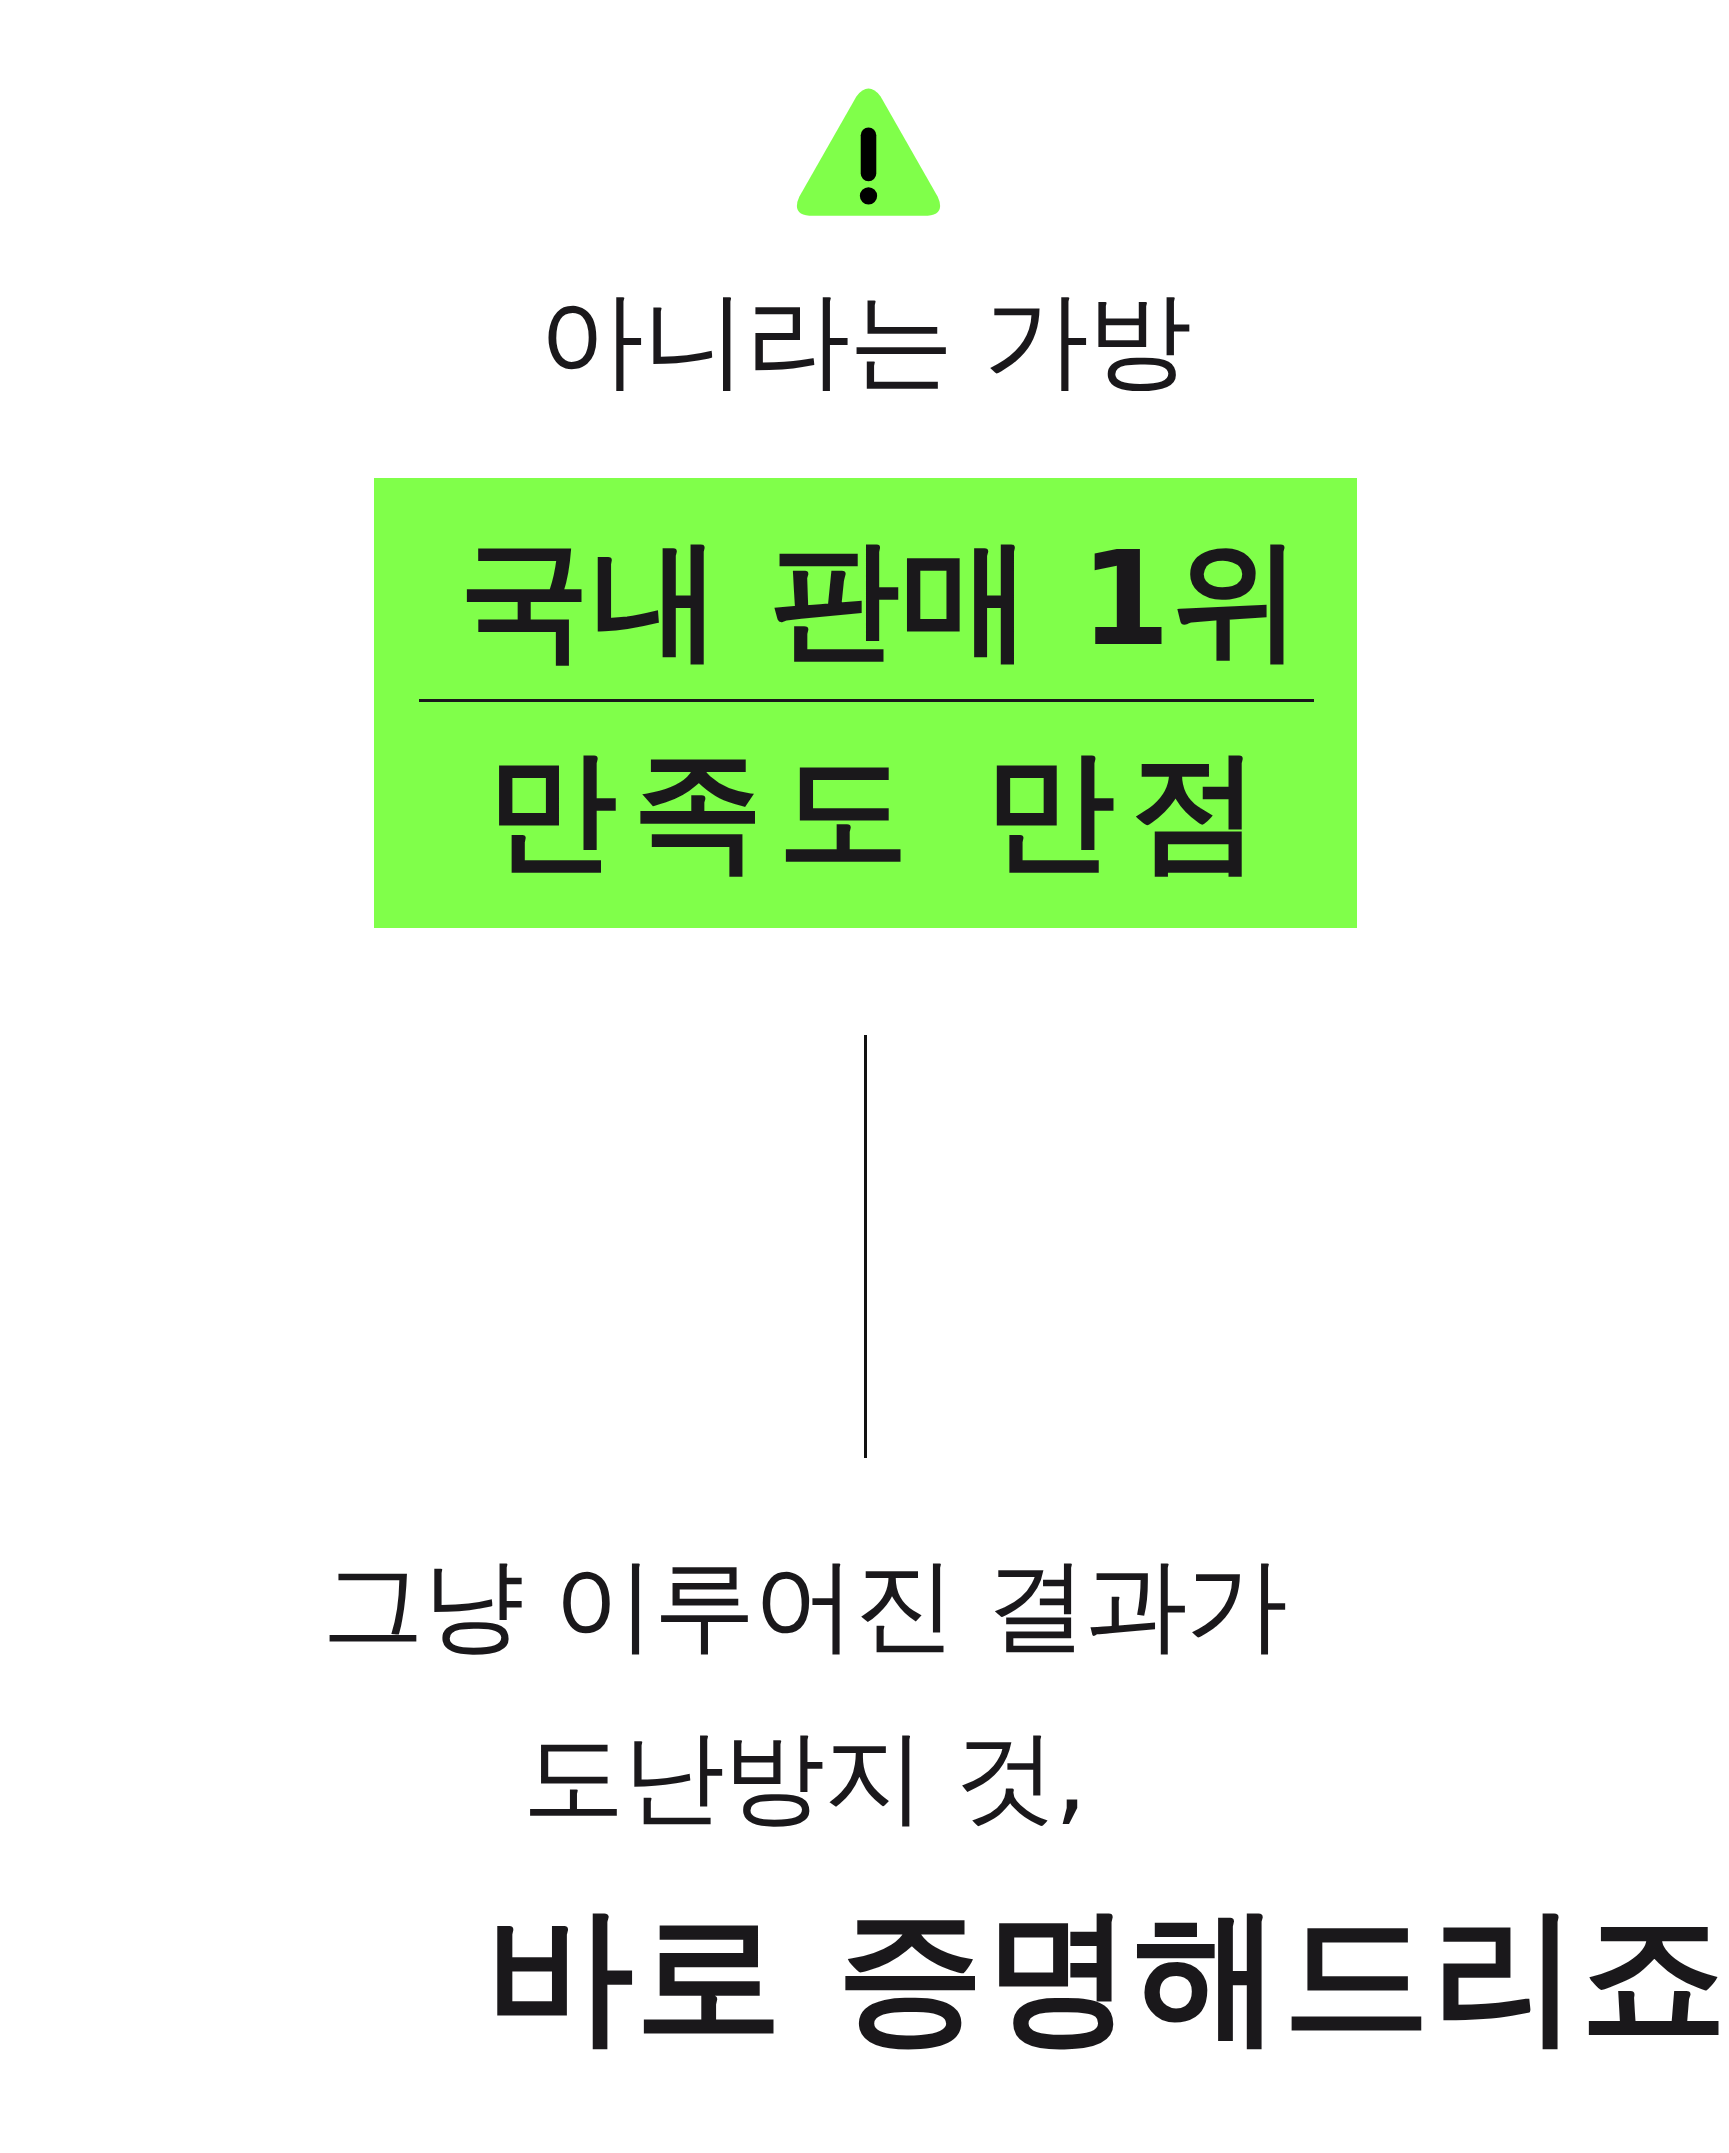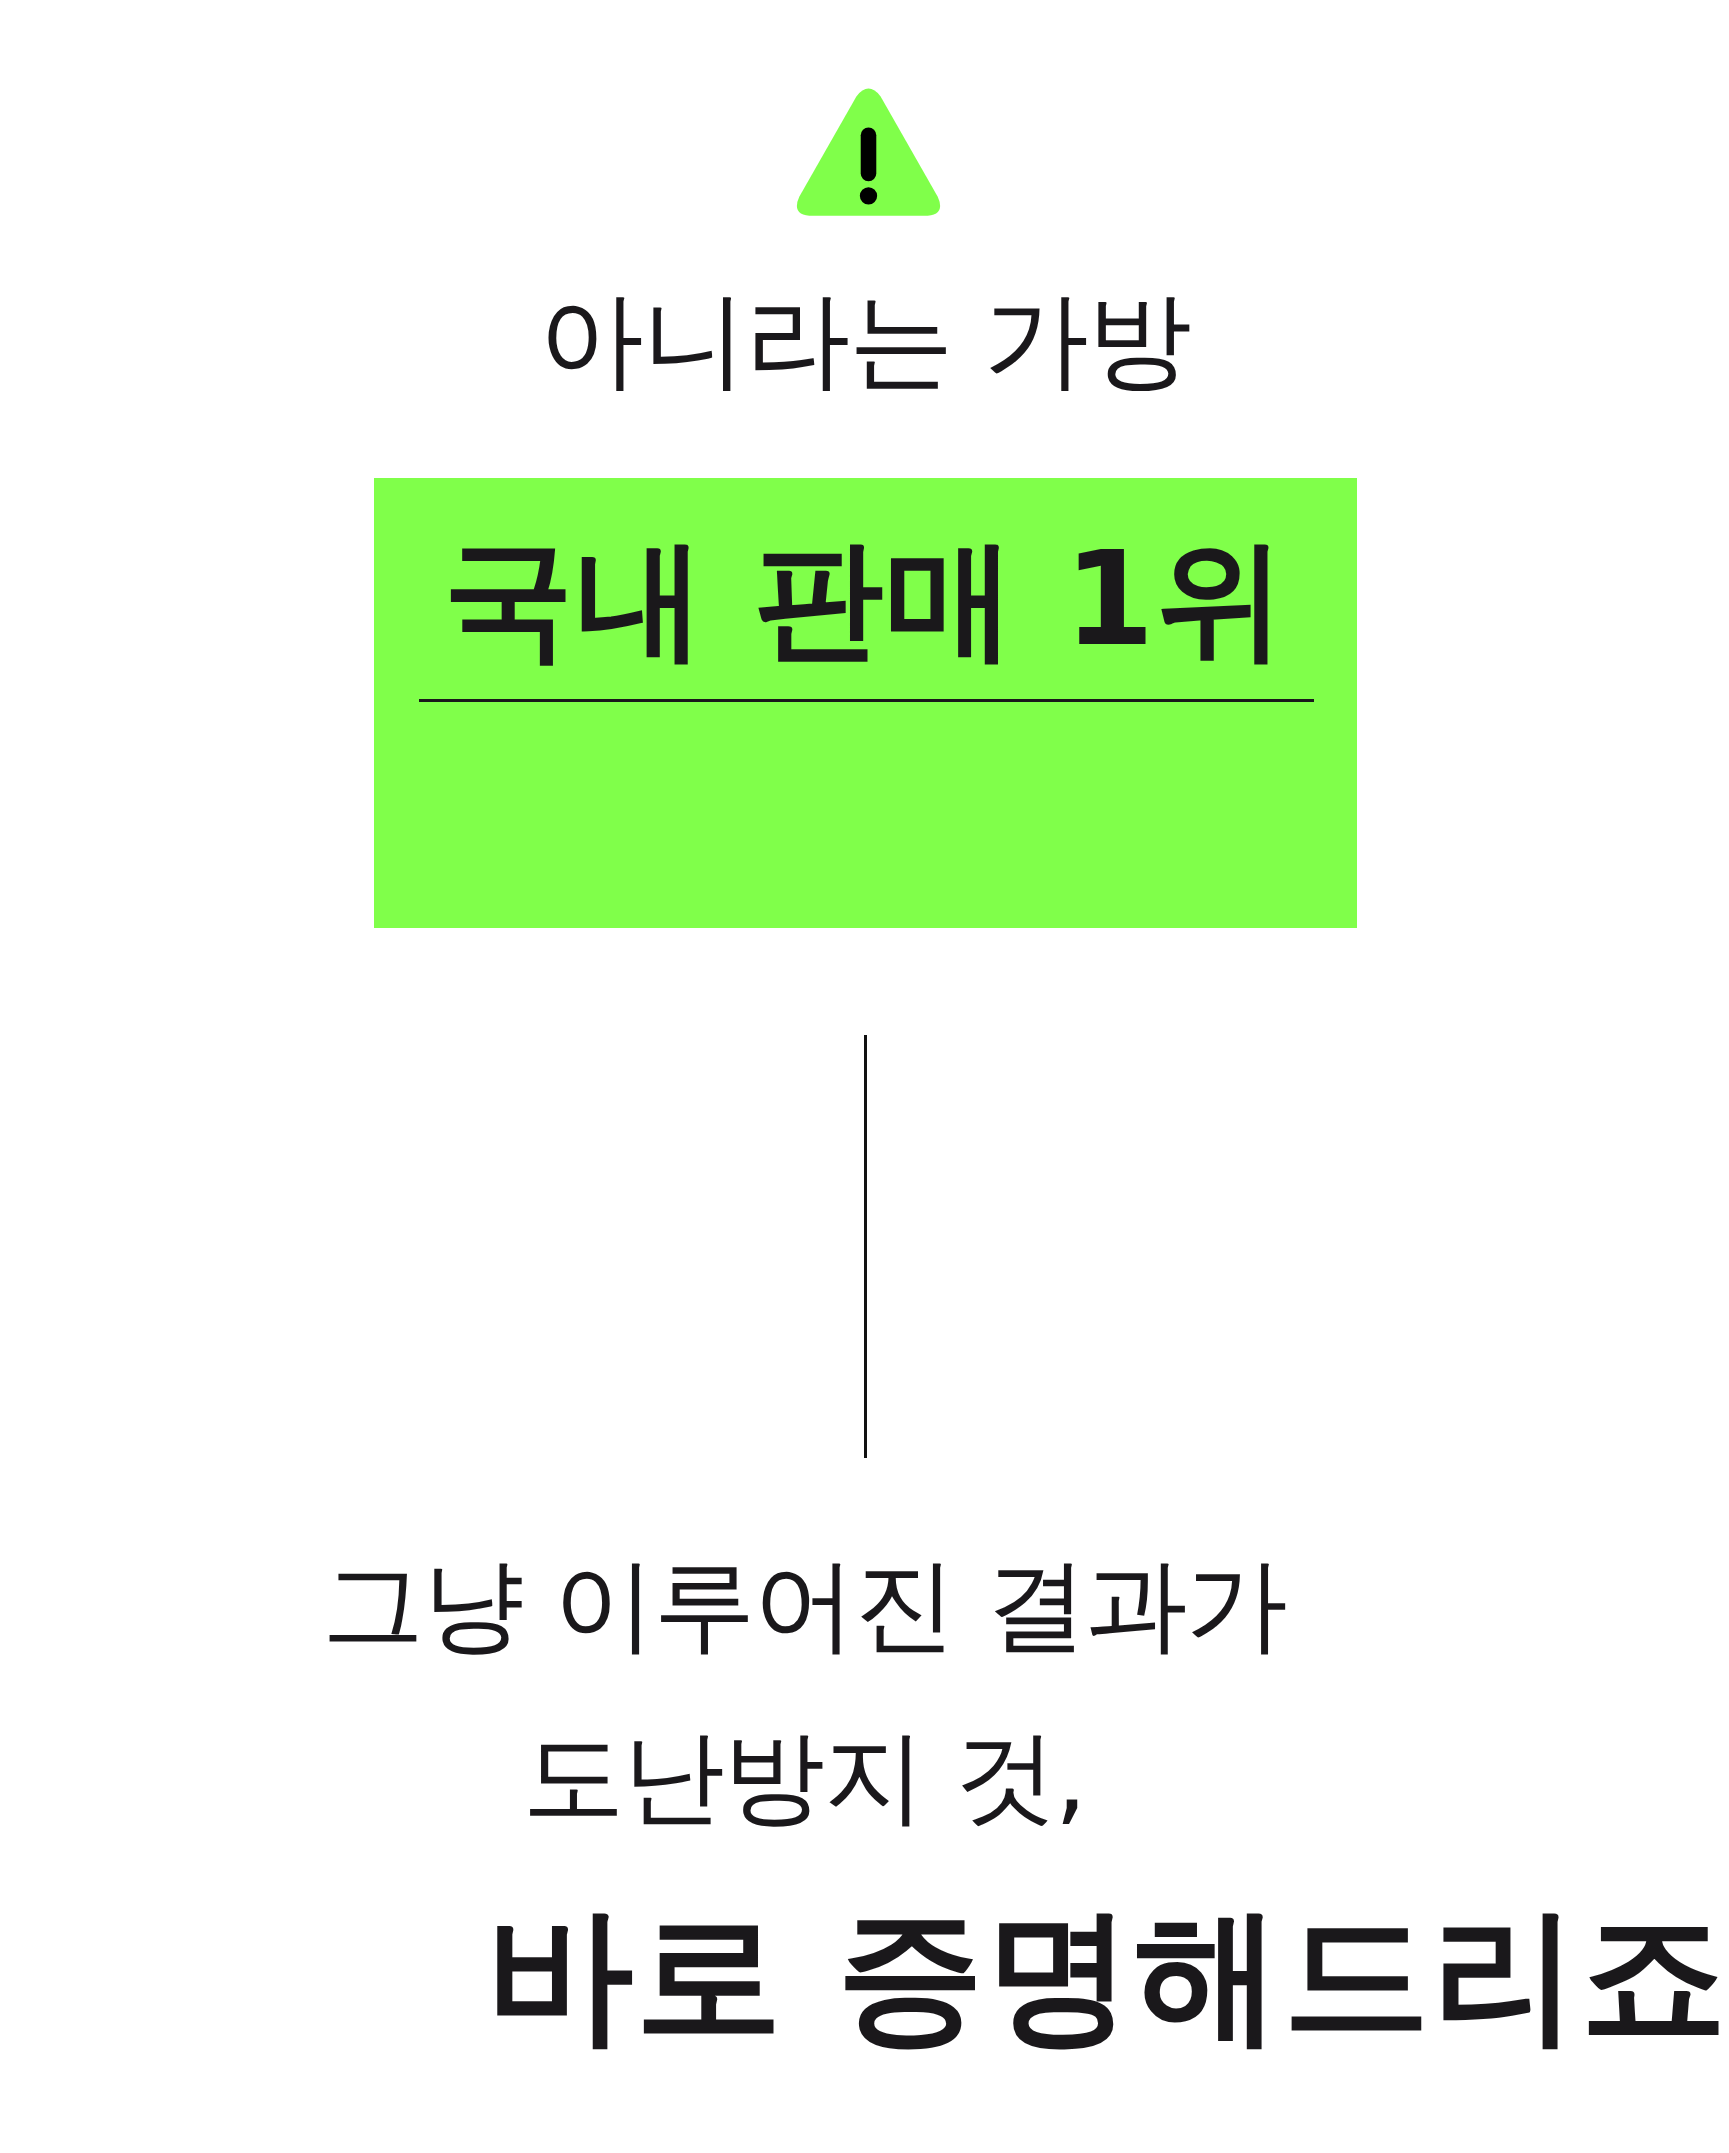--- a/index.html
+++ b/index.html
@@ -45,21 +45,21 @@
     .box-line {
       position: absolute;
       left: 45px;
       right: 43px;
       top: 221px;
       height: 2.6px;
       background: #1a181b;
     }
     .box-text {
       position: absolute;
-      left: 0;
+      left: 16px;
       width: 100%;
       text-align: center;
       font-weight: 700;
       font-size: 130px;
       line-height: 147px;
       color: #1a181b;
       letter-spacing: 1.7px;
     }
     .box-text.top { top: 48px; }
     .box-text.bottom { top: 259px; letter-spacing: 15.6px; }
@@ -104,20 +104,21 @@
   <path d="M72 12 Q86 -6 100 12 L166 128 Q176 150 150 150 L22 150 Q-4 150 6 128 Z" fill="#80ff4a"></path>
   <rect x="77" y="48" width="18" height="62" rx="9" fill="#000"></rect>
   <circle cx="86" cy="127" r="10" fill="#000"></circle>
 </svg>
 
 <div class="subtitle">아니라는 가방</div>
 
 <div class="green-box">
   <div class="box-text top">국내 판매 1위</div>
   <div class="box-line"></div>
+  <div class="box-text bottom">만족도 만점</div>
 </div>
 
 <div class="vline"></div>
 
 <div class="body-text l1">그냥 이루어진 결과가</div>
 <div class="body-text l2">도난방지 것,</div>
 <div class="headline">바로 증명해드리죠</div>
 
 
 </body></html>

